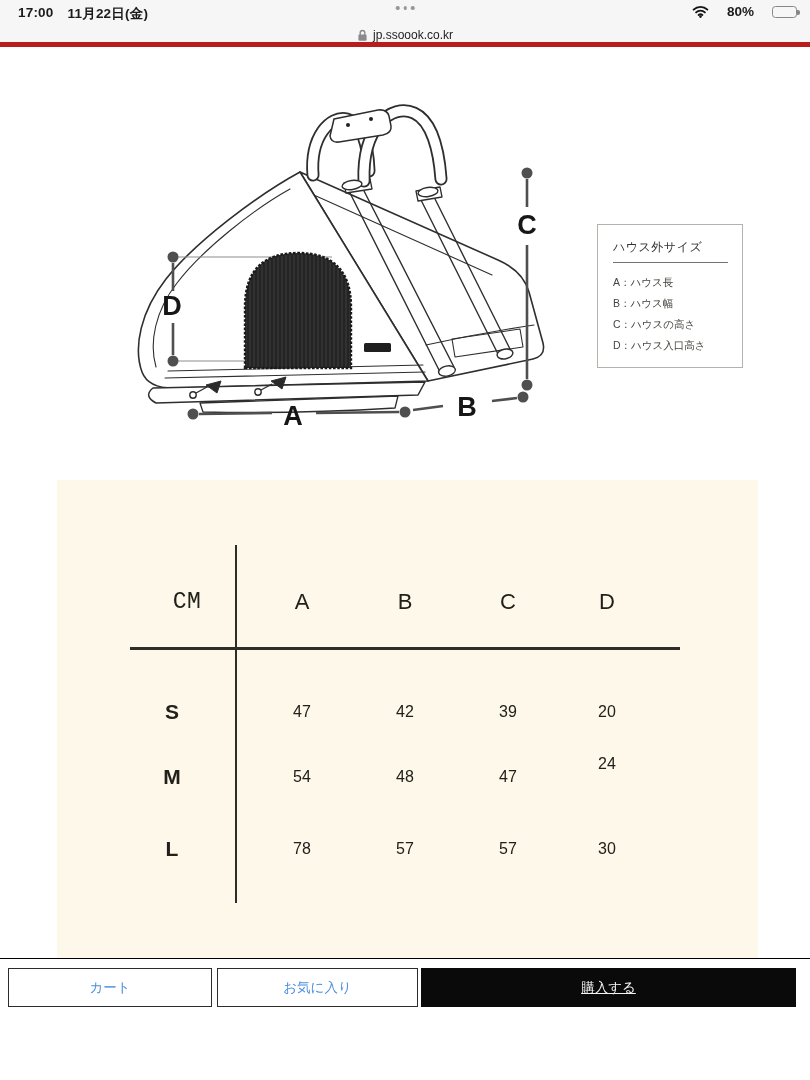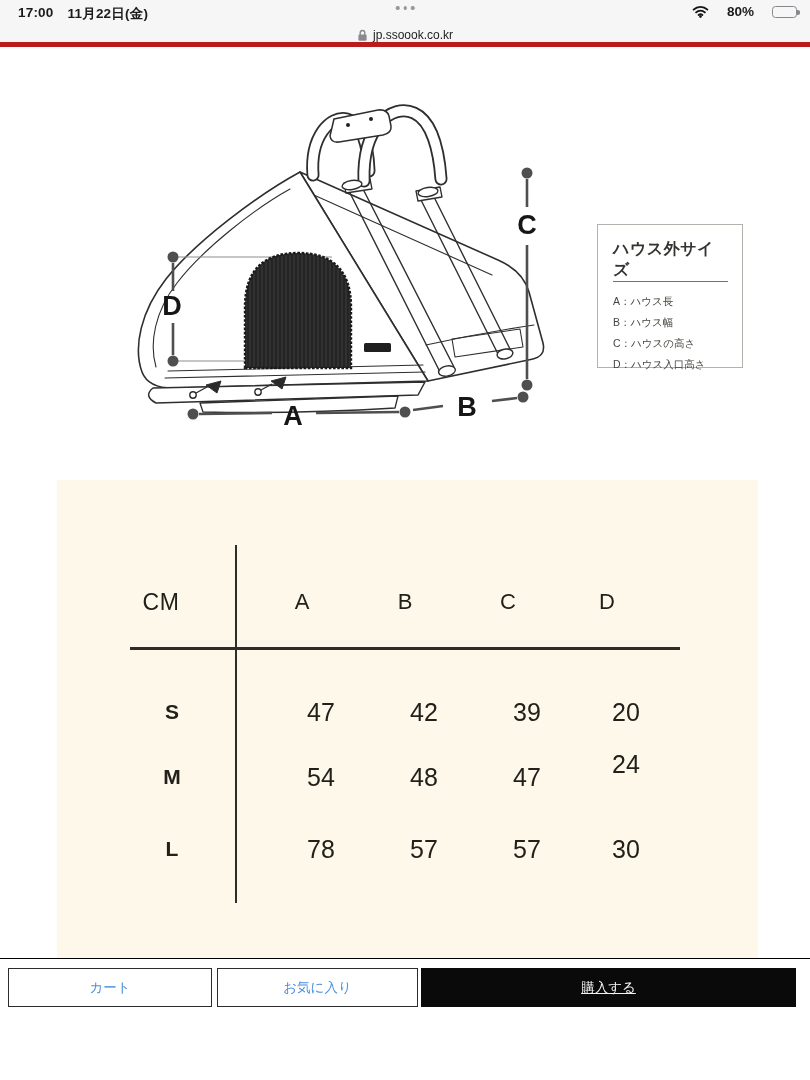--- a/index.html
+++ b/index.html
@@ -32,35 +32,35 @@
   }
   .url-text { font-size:12px; color:#1d1d1f; }
 
   
   .diagram-svg { position:absolute; left:0; top:95px; width:810px; height:360px; }
   .legend {
     position:absolute; left:597px; top:224px; width:146px; height:144px;
     background:#fff; border:1px solid #b3b3ae; padding:14px 14px 0 15px; z-index:2;
   }
   .legend-title {
-    font-size:16px; font-weight:700; color:#333330; letter-spacing:.5px;
-    border-bottom:1px solid #73736e; margin-bottom:9px;
+    font-size:12px; font-weight:400; color:#333330; letter-spacing:.5px;
+    padding-bottom:6px; border-bottom:1px solid #73736e; margin-bottom:9px;
   }
   .legend-item { font-size:10.5px; color:#45453f; line-height:21px; white-space:nowrap; }
 
   
   .size-table {
     position:absolute; left:57px; top:480px; width:701px; height:487px;
     background:#fdf8e9;
   }
   .cell { position:absolute; transform:translate(-50%,-50%); color:#21201b; white-space:nowrap; }
   .cell.unit  { font-size:23px; font-weight:500; letter-spacing:.5px; }
   .cell.colh  { font-size:22px; font-weight:500; }
   .cell.sizeh { font-size:21px; font-weight:800; }
-  .cell.val   { font-size:25px; font-weight:500;margin-left:19px; }
+  .cell.val   { font-size:16px; font-weight:500; }
   .t-vline { position:absolute; left:178px; top:65px; width:2px; height:358px; background:#2e2d29; }
   .t-hline { position:absolute; left:73px; top:167px; width:550px; height:2.5px; background:#2e2d29; }
 
   
   .footer {
     position:absolute; left:0; top:958px; width:810px; height:68px;
     background:#ffffff; border-top:1px solid #000000;
   }
   .fbtn {
     position:absolute; top:9px; height:39px; display:flex; align-items:center; justify-content:center;
@@ -199,21 +199,21 @@
     <div class="legend-item">A：ハウス長</div>
     <div class="legend-item">B：ハウス幅</div>
     <div class="legend-item">C：ハウスの高さ</div>
     <div class="legend-item">D：ハウス入口高さ</div>
   </div>
 
   <div class="size-table">
     <div class="t-vline"></div>
     <div class="t-hline"></div>
 
-    <span class="cell unit" style="left:104px; top:122px;">CM</span>
+    <span class="cell unit" style="left:130px; top:122px;font-family:Liberation Mono, monospace;">CM</span>
     <span class="cell colh" style="left:245px; top:122px;">A</span>
     <span class="cell colh" style="left:348px; top:122px;">B</span>
     <span class="cell colh" style="left:451px; top:122px;">C</span>
     <span class="cell colh" style="left:550px; top:122px;">D</span>
 
     <span class="cell sizeh" style="left:115px; top:232px;">S</span>
     <span class="cell val" style="left:245px; top:232px;">47</span>
     <span class="cell val" style="left:348px; top:232px;">42</span>
     <span class="cell val" style="left:451px; top:232px;">39</span>
     <span class="cell val" style="left:550px; top:232px;">20</span>

